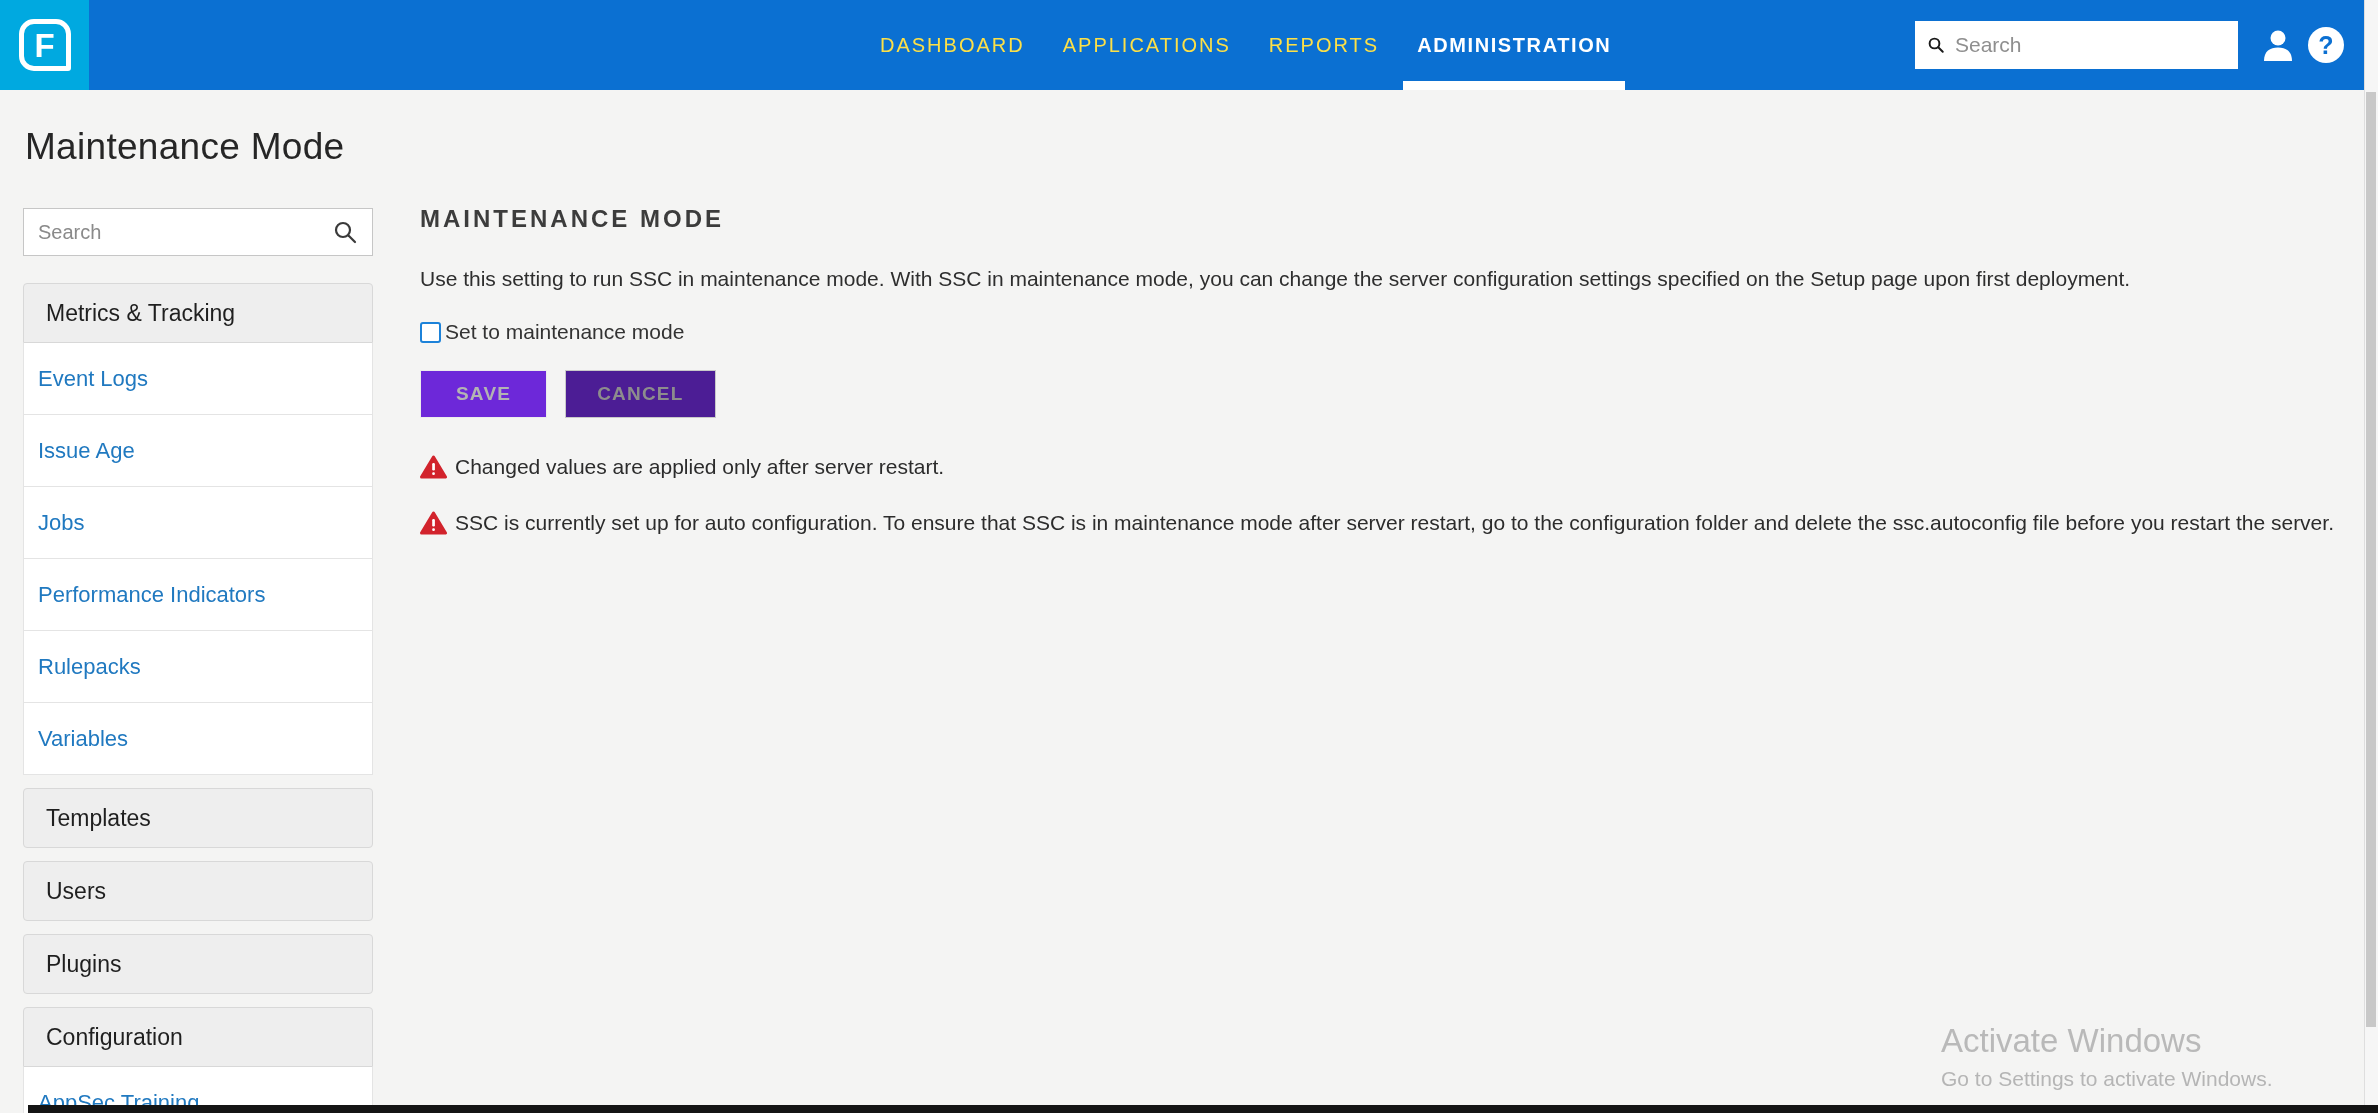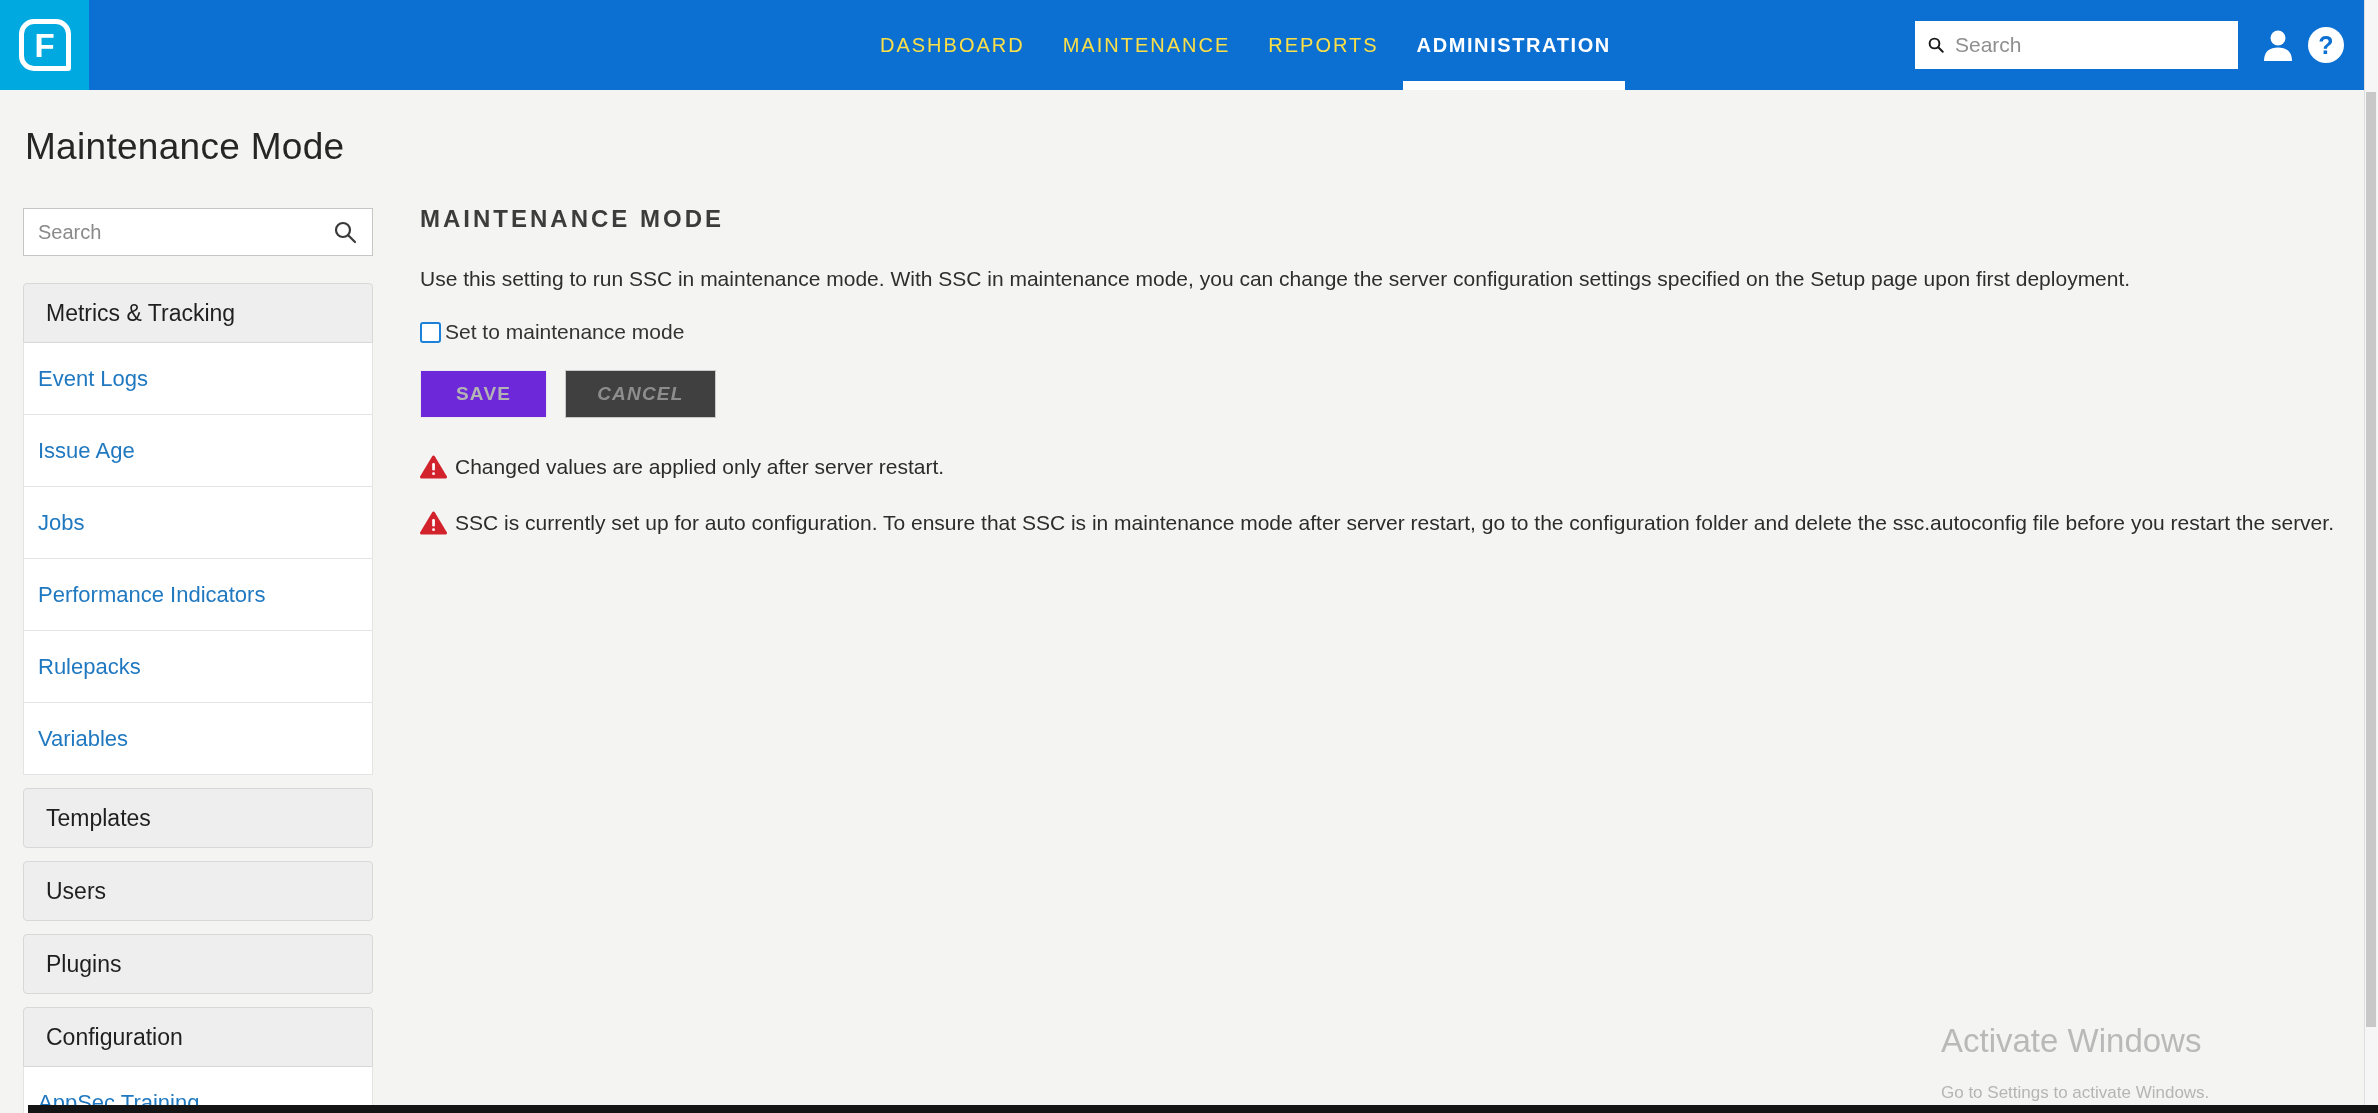--- a/index.html
+++ b/index.html
@@ -80,51 +80,51 @@
   .chk-row { margin-top:29px; display:flex; align-items:center; gap:4px; cursor:pointer; }
   .chk-box { width:21px; height:21px; border:2px solid #1c82d9; border-radius:3px; background:#fff; flex:0 0 auto; }
   .chk-label { font-size:21px; color:#333333; }
   .btn-row { margin-top:26px; display:flex; gap:18px; }
   .btn {
     height:48px; display:flex; align-items:center; justify-content:center;
     font-size:19px; font-weight:700; letter-spacing:1.2px; cursor:pointer;
     font-family:"Liberation Sans", sans-serif;
   }
   .btn-save { padding:0 35px; background:#6d28d9; border:1px solid #ececec; color:#b3b3b3; }
-  .btn-cancel { padding:0 31px; background:#404040; border:1px solid #c9c9c9; color:#8d8d8d;font-style:italic; }
+  .btn-cancel { padding:0 31px; background:#4c1d95; border:1px solid #c9c9c9; color:#8d8d8d; }
   .warning { margin-top:34px; display:flex; align-items:flex-start; gap:8px; }
   .warning + .warning { margin-top:26px; }
   .warning-text { font-size:21px; color:#2c2c2c; line-height:30px; }
   .warning-icon { flex:0 0 auto; margin-top:3px; }
 
   
   .watermark { position:absolute; left:1941px; top:1022px; color:#b5b5b5; }
   .watermark-title { font-size:33px; font-weight:400; color:#b9b9b9; }
-  .watermark-sub { margin-top:23px; font-size:17px; color:#b5b5b5; }
+  .watermark-sub { margin-top:7px; font-size:21px; color:#b5b5b5; }
 
   
   .scrollbar-track {
     position:absolute; right:0; top:0; width:14px; height:1113px;
     background:#f6f6f6; border-left:1px solid #dedede;
   }
   .scrollbar-thumb { position:absolute; right:2px; top:92px; width:10px; height:935px; background:#c8c8c8; }
   .bottom-bar { position:absolute; left:28px; right:0; bottom:0; height:8px; background:#141414; }
 </style>
 </head>
 <body>
 
 <div class="page">
 
   <div class="header">
     <div class="logo-box">
       <div class="logo-glyph">F</div>
     </div>
     <div class="topnav">
       <div class="nav-item">DASHBOARD</div>
-      <div class="nav-item">MAINTENANCE</div>
+      <div class="nav-item">APPLICATIONS</div>
       <div class="nav-item">REPORTS</div>
       <div class="nav-item active">ADMINISTRATION</div>
     </div>
     <div class="hsearch">
       <svg width="24" height="24" viewBox="0 0 24 24">
         <circle cx="10" cy="10" r="6.5" fill="none" stroke="#1a1a1a" stroke-width="2.6"></circle>
         <line x1="15" y1="15" x2="21" y2="21" stroke="#1a1a1a" stroke-width="2.6" stroke-linecap="round"></line>
       </svg>
       <input type="text" placeholder="Search" style="">
     </div>

